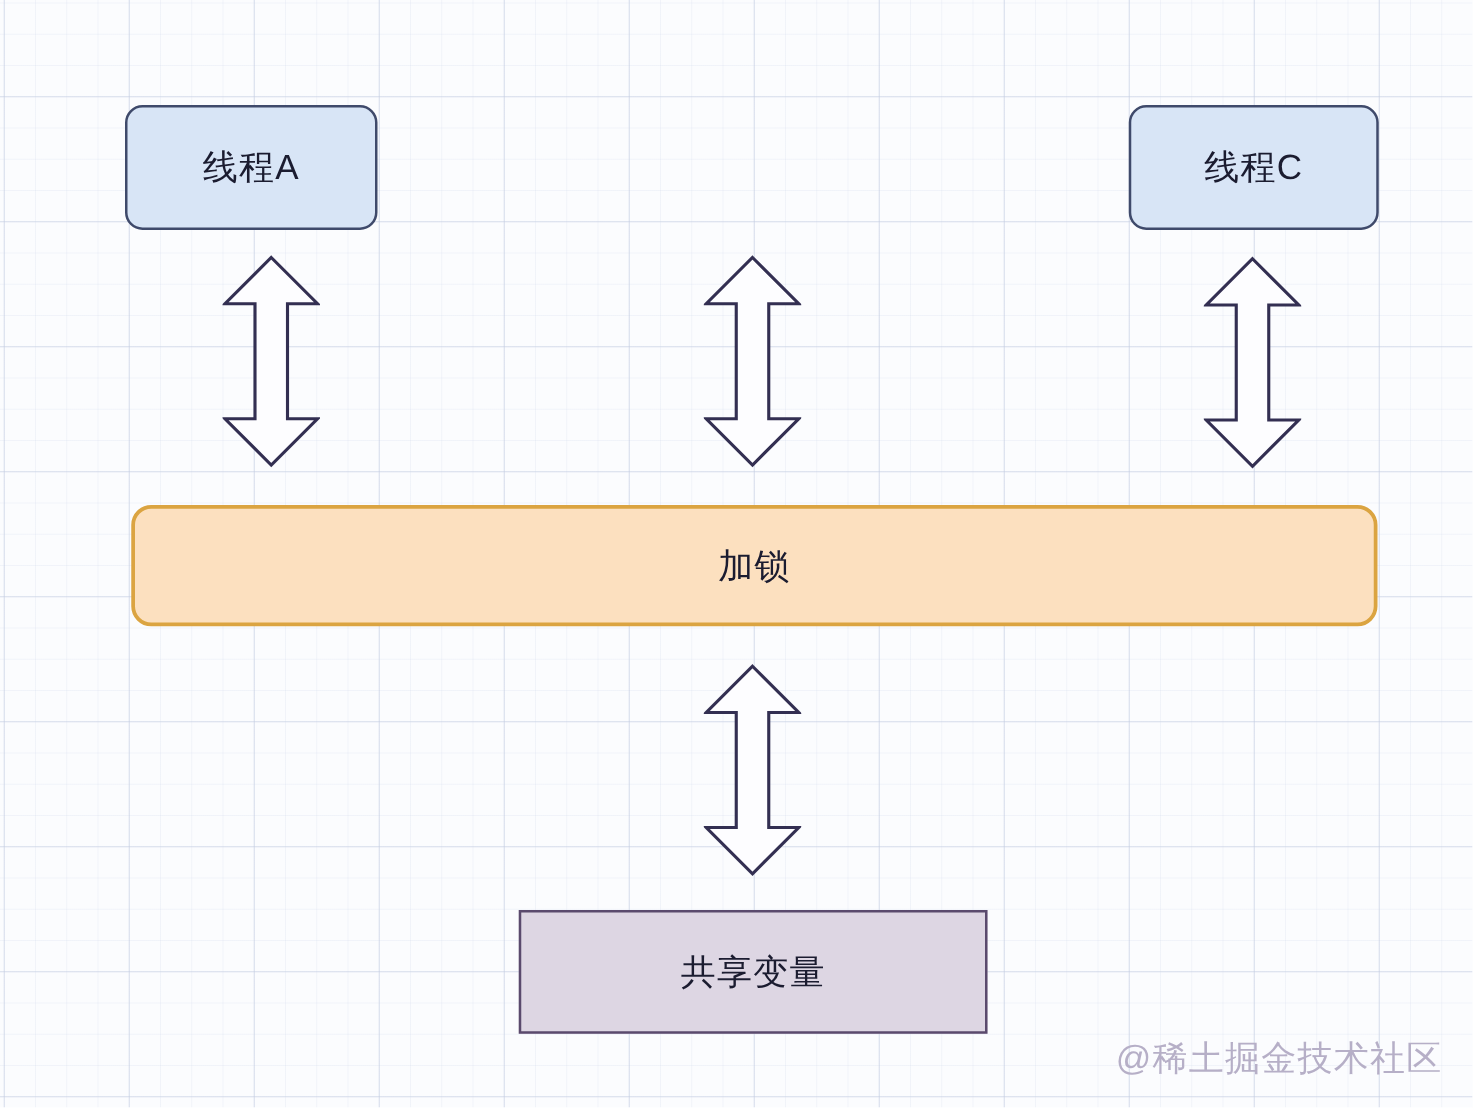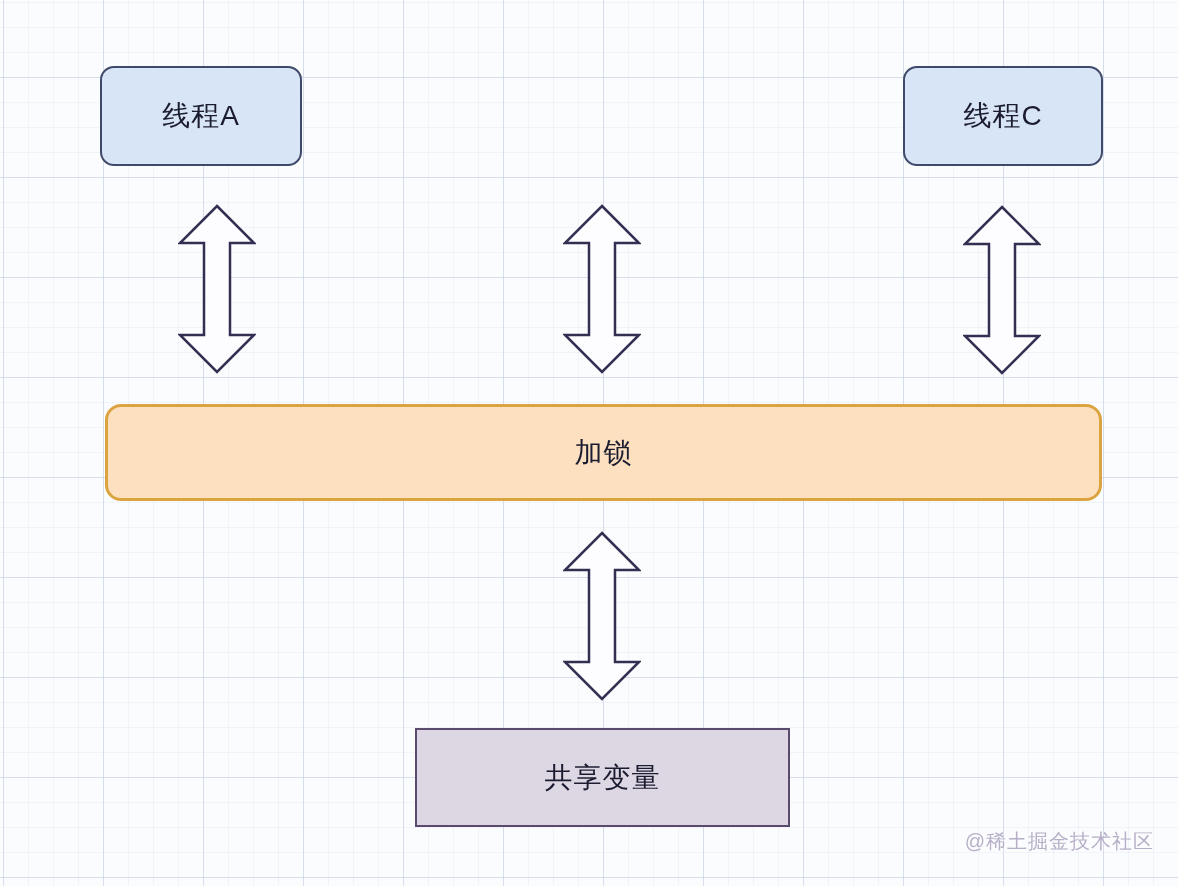--- a/index.html
+++ b/index.html
@@ -28,21 +28,21 @@
     align-items: center;
     justify-content: center;
     box-sizing: border-box;
     font-size: 28px;
     color: #1b1c30;
     letter-spacing: 1px;
   }
   .thread-node {
     width: 200px;
     height: 100px;
-    top: 66px;
+    top: 84px;
     background: #d8e5f6;
     border: 2px solid #3f4a6b;
     border-radius: 14px;
   }
   .node-thread-a { left: 100px; width: 202px; }
   .node-thread-b { left: 504px; }
   .node-thread-c { left: 903px; }
   .node-lock {
     left: 105px;
     top: 404px;
@@ -67,21 +67,21 @@
     height: 172px;
   }
   .arrow-a    { left: 178px; top: 203px; }
   .arrow-b    { left: 563px; top: 203px; }
   .arrow-c    { left: 963px; top: 204px; }
   .arrow-lock { left: 563px; top: 530px; }
   .watermark {
     position: absolute;
     top: 828px;
     right: 24px;
-    font-size: 20px;
+    font-size: 28px;
     letter-spacing: 1px;
     color: #b6afc7;
     user-select: none;
   }
 </style>
 </head>
 <body>
 
 <div class="canvas">
 

